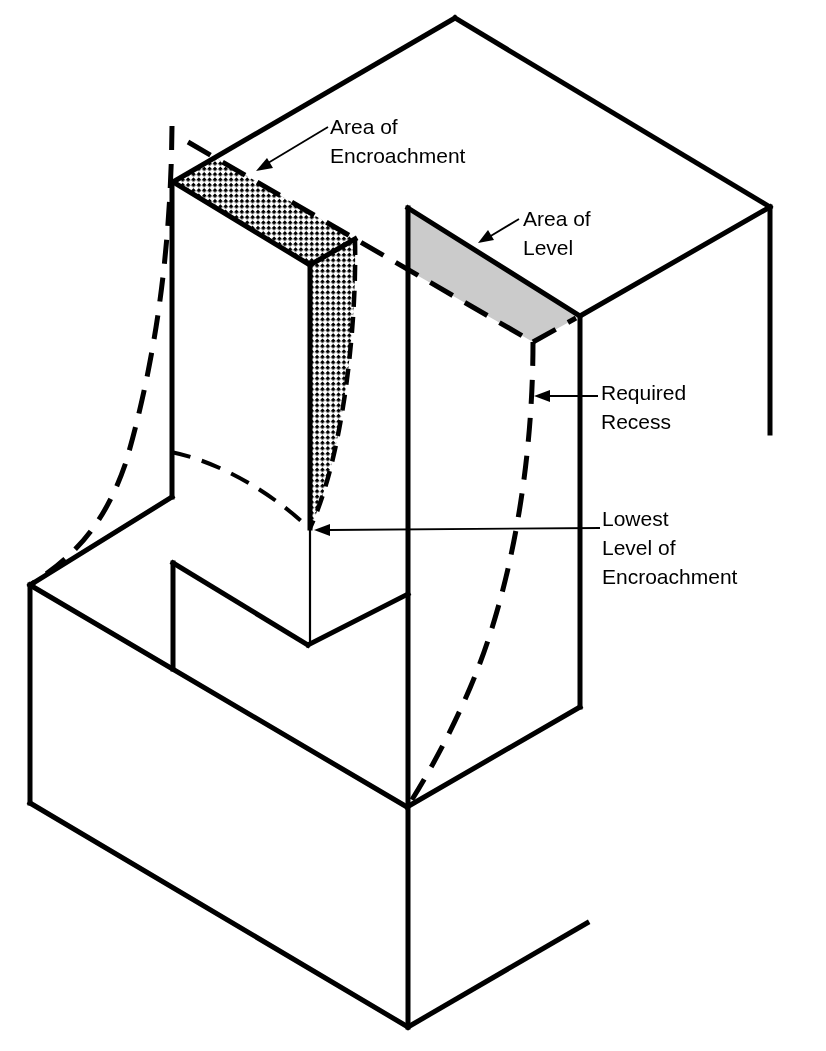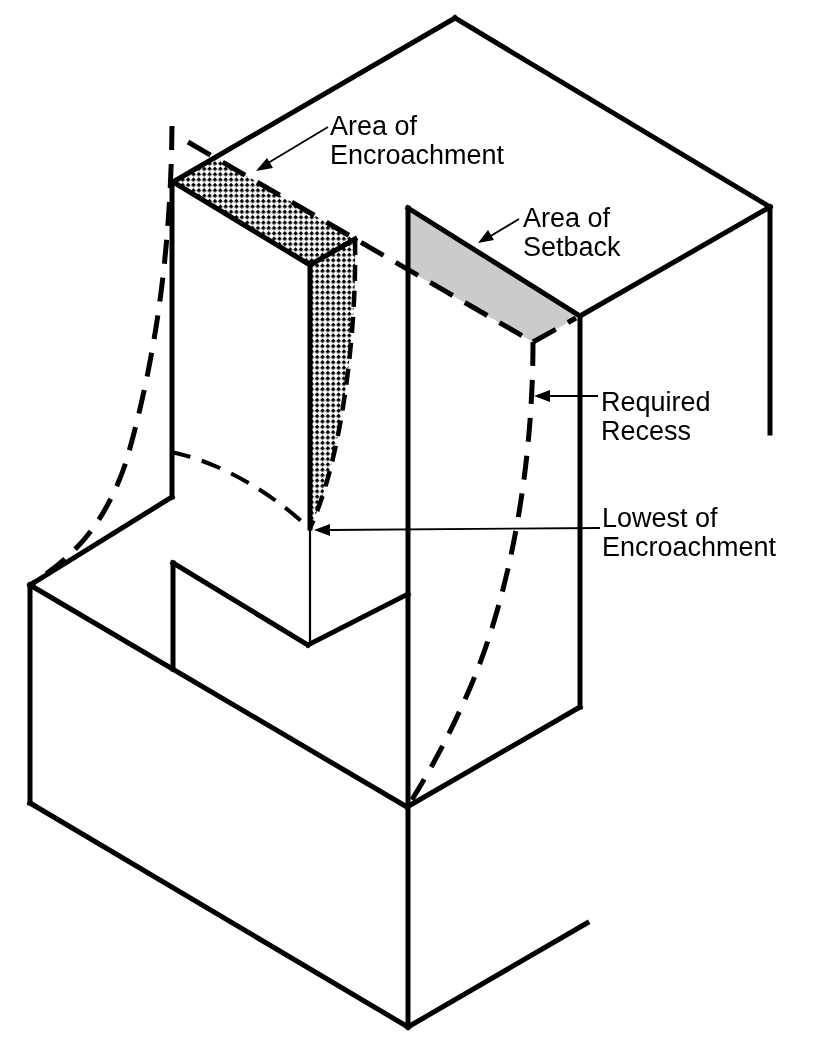--- a/index.html
+++ b/index.html
@@ -22,21 +22,21 @@
   .dashc{stroke:var(--line);stroke-width:5;fill:none;stroke-linecap:butt;stroke-dasharray:24 14;}
   .dashw{stroke:var(--line);stroke-width:4.5;fill:none;stroke-linecap:butt;stroke-dasharray:16 10;}
   .dashl{stroke:var(--line);stroke-width:4;fill:none;stroke-linecap:butt;stroke-dasharray:20 12;}
   .thin{stroke:var(--line);stroke-width:1.8;fill:none;}
   .ah{fill:var(--line);stroke:none;}
   .grayfill{fill:var(--recess);stroke:none;}
   .stip{fill:url(#stipple);stroke:none;}
   .pdot{fill:var(--line);}
   .lbl{
     position:absolute;color:var(--line);
-    font-size:27px;line-height:29px;white-space:nowrap;
+    font-size:21px;line-height:29px;white-space:nowrap;
   }
   .lbl .it{}
 </style>
 </head>
 <body>
 
 <div id="stage">
 
   <svg width="826" height="1051" viewBox="0 0 826 1051">
     <defs>
@@ -104,26 +104,27 @@
     </g>
   </svg>
 
   <div class="lbl" style="left:330px;top:112px;">
     <div>Area of</div>
     <div class="it">Encroachment</div>
   </div>
 
   <div class="lbl" style="left:523px;top:204px;">
     <div>Area of</div>
-    <div>Setback</div>
+    <div>Level</div>
   </div>
 
-  <div class="lbl" style="left:601px;top:378px;margin-top:10px;">
+  <div class="lbl" style="left:601px;top:378px;">
     <div>Required</div>
     <div>Recess</div>
   </div>
 
   <div class="lbl" style="left:602px;top:504px;">
-    <div>Lowest of</div>
+    <div>Lowest</div>
+    <div>Level of</div>
     <div class="it">Encroachment</div>
   </div>
 
 </div>
 
 </body></html>

